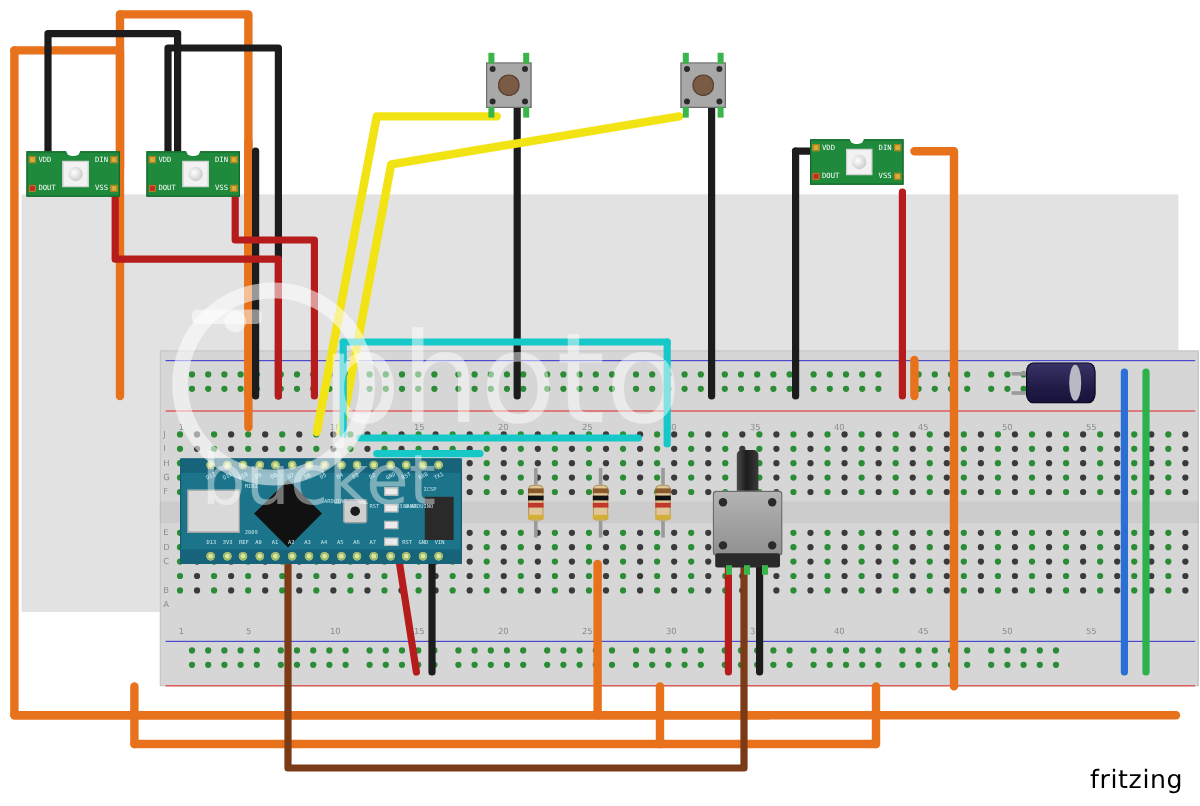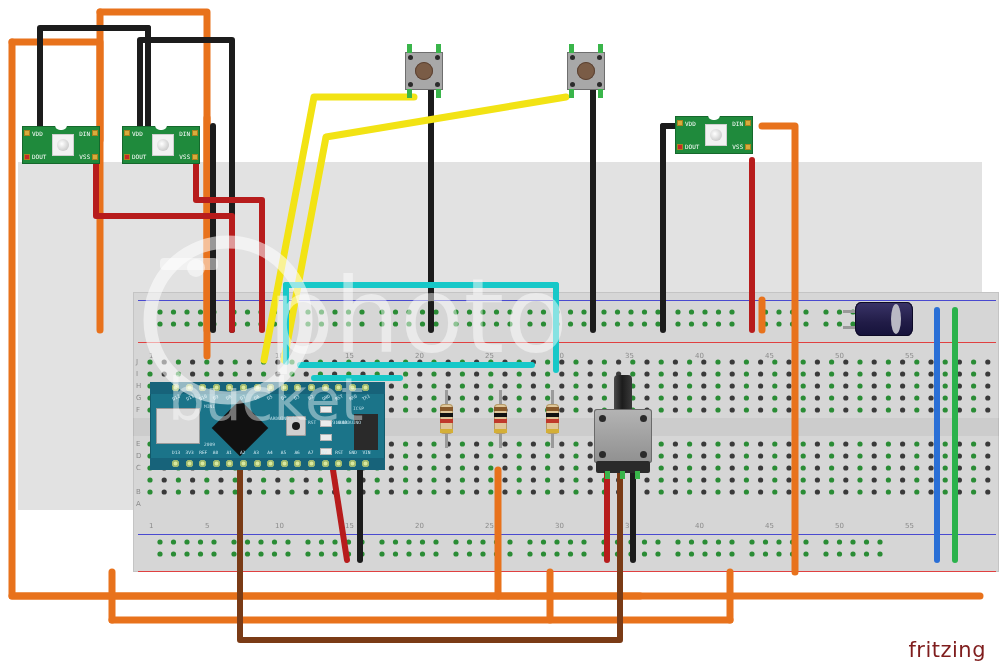--- a/index.html
+++ b/index.html
@@ -94,21 +94,21 @@
   .cap-el{position:absolute;z-index:32;}
   .cap-el .can{position:absolute;left:12px;top:0;width:58px;height:34px;border-radius:6px/8px;
      background:linear-gradient(180deg,#3a3468,#211c47 60%,#15123a);
      box-shadow:inset 0 0 0 1px #0d0a26;}
   .cap-el .ring{position:absolute;right:12px;top:2px;width:10px;height:30px;border-radius:50%;
      background:#b9b9c4;}
   .cap-el .lead{position:absolute;left:0;width:16px;height:3px;background:#9a9a9a;}
 
   
   #fritzing{position:absolute;right:14px;bottom:10px;z-index:70;
-     font-family:"DejaVu Sans",sans-serif;font-size:21px;color:#7f1d1d;letter-spacing:0.5px;}
+     font-family:"DejaVu Sans",sans-serif;font-size:21px;color:#000000;letter-spacing:0.5px;}
 </style>
 </head>
 <body>
 
 <div id="stage">
 
   <div class="backdrop" style="left:18px;top:162px;width:964px;height:348px;"></div>
 
   <div class="bb" style="left:133px;top:292px;width:866px;height:280px;"></div>
 

